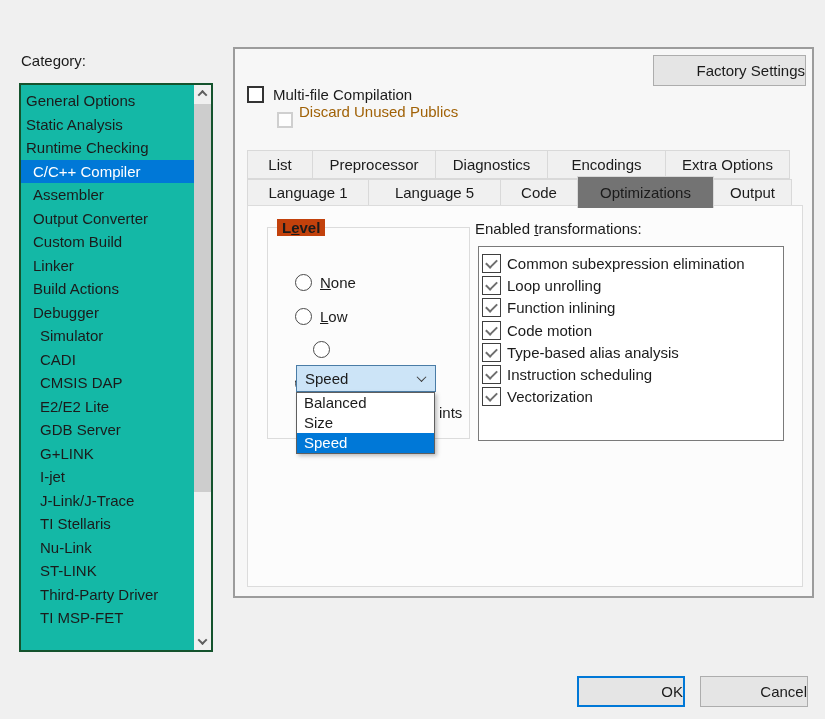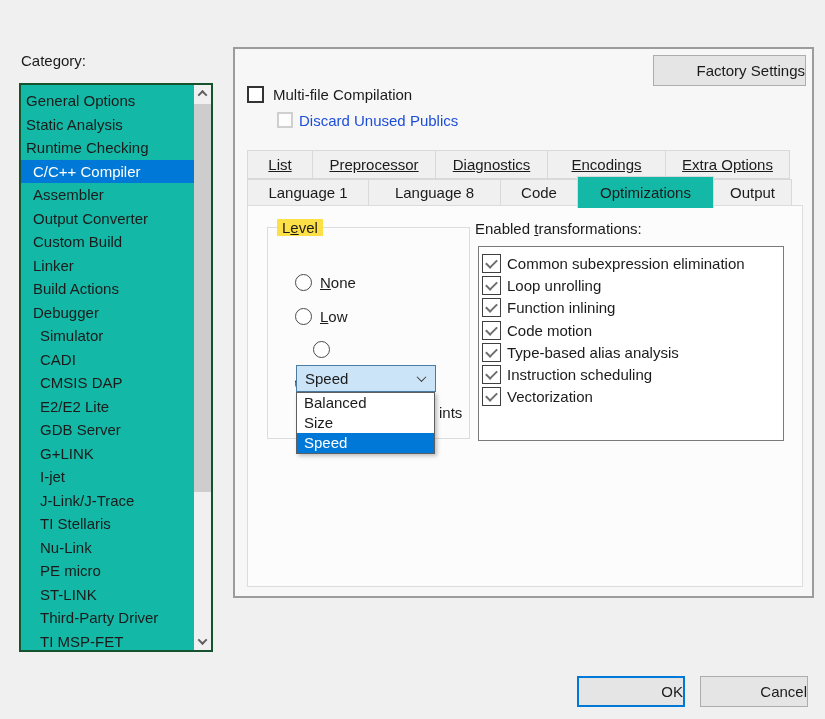--- a/index.html
+++ b/index.html
@@ -39,51 +39,51 @@
   .btn {
     background:#e5e5e5; border:1px solid #adadad;
     display:flex; align-items:center; justify-content:flex-end; cursor:default;
   }
   #factory-btn { left:418px; top:6px; width:153px; height:31px; }
 
   .checkbox { background:#fff; border:2px solid #333; }
   #mfc-box { left:12px; top:37px; width:17px; height:17px; }
   #mfc-label { left:38px; top:37px; }
   #dup-box { left:42px; top:63px; width:16px; height:16px; border-color:#cfcfcf; background:#fdfdfd; }
-  #dup-label { left:64px; top:63px; color:#1d4ed8; }
+  #dup-label { left:64px; top:54px; color:#a16207; }
 
   
   .tab-row { position:absolute; display:flex; }
-  #tab-row-1 { left:12px; top:101px;text-decoration:underline; }
+  #tab-row-1 { left:12px; top:101px; }
   #tab-row-2 { left:12px; top:130px; }
   .tab {
     border:1px solid #d9d9d9; background:#f0f0f0; margin-right:-1px;
     display:flex; align-items:center; justify-content:center; white-space:nowrap; cursor:default;
   }
   #tab-row-1 .tab { height:29px; }
   #tab-row-2 .tab { height:27px; }
   #tab-row-1 .tab:nth-child(1){width:66px} #tab-row-1 .tab:nth-child(2){width:124px}
   #tab-row-1 .tab:nth-child(3){width:113px} #tab-row-1 .tab:nth-child(4){width:119px}
   #tab-row-1 .tab:nth-child(5){width:125px}
   #tab-row-2 .tab:nth-child(1){width:122px} #tab-row-2 .tab:nth-child(2){width:133px}
   #tab-row-2 .tab:nth-child(3){width:78px}  #tab-row-2 .tab:nth-child(4){width:137px}
   #tab-row-2 .tab:nth-child(5){width:79px}
   #tab-row-2 .tab.selected {
-    background:#14b8a6; height:32px; margin-top:-3px;
+    background:#737373; height:32px; margin-top:-3px;
     border-bottom:none; position:relative; z-index:3;
   }
 
   #tab-page {
     left:12px; top:156px; width:556px; height:382px;
     background:#fcfcfc; border:1px solid #dcdcdc;
   }
 
   
   #level-group { left:19px; top:21px; width:203px; height:212px; border:1px solid #dcdcdc; }
-  #level-label { position:absolute; left:9px; top:-9px; background:#fde047; padding:0 5px; }
+  #level-label { position:absolute; left:9px; top:-9px; background:#c2410c; padding:0 5px;font-weight:bold; }
   .ak { text-decoration:underline; }
   .radio-row { position:absolute; left:27px; display:flex; align-items:center; gap:8px; cursor:default; }
   #level-group div.radio-row:nth-of-type(1){ top:46px; }
   #level-group div.radio-row:nth-of-type(2){ top:80px; }
   #level-group div.radio-row:nth-of-type(3){ top:113px;flex-direction:column; }
   #level-group div.radio-row:nth-of-type(4){ top:147px; }
   .radio { width:17px; height:17px; border:1px solid #4a4a4a; border-radius:50%; background:#fff; position:relative; flex:none; }
   .radio-row.checked .radio::after {
     content:""; position:absolute; left:3.5px; top:3.5px; width:8px; height:8px;
     border-radius:50%; background:#111;
@@ -184,23 +184,20 @@
       <div class="cat-item ind2">
     <span>J-Link/J-Trace</span>
   </div>
       <div class="cat-item ind2">
     <span>TI Stellaris</span>
   </div>
       <div class="cat-item ind2">
     <span>Nu-Link</span>
   </div>
       <div class="cat-item ind2">
-    <span>PE micro</span>
-  </div>
-      <div class="cat-item ind2">
     <span>ST-LINK</span>
   </div>
       <div class="cat-item ind2">
     <span>Third-Party Driver</span>
   </div>
       <div class="cat-item ind2">
     <span>TI MSP-FET</span>
   </div>
     </div>
   <div class="v-scrollbar">
@@ -243,21 +240,21 @@
   </div>
       <div class="tab">
     <span>Extra Options</span>
   </div>
     </div>
   <div class="tab-row" id="tab-row-2">
       <div class="tab">
     <span>Language 1</span>
   </div>
       <div class="tab">
-    <span>Language 8</span>
+    <span>Language 5</span>
   </div>
       <div class="tab">
     <span>Code</span>
   </div>
       <div class="tab selected">
     <span>Optimizations</span>
   </div>
       <div class="tab">
     <span>Output</span>
   </div>

